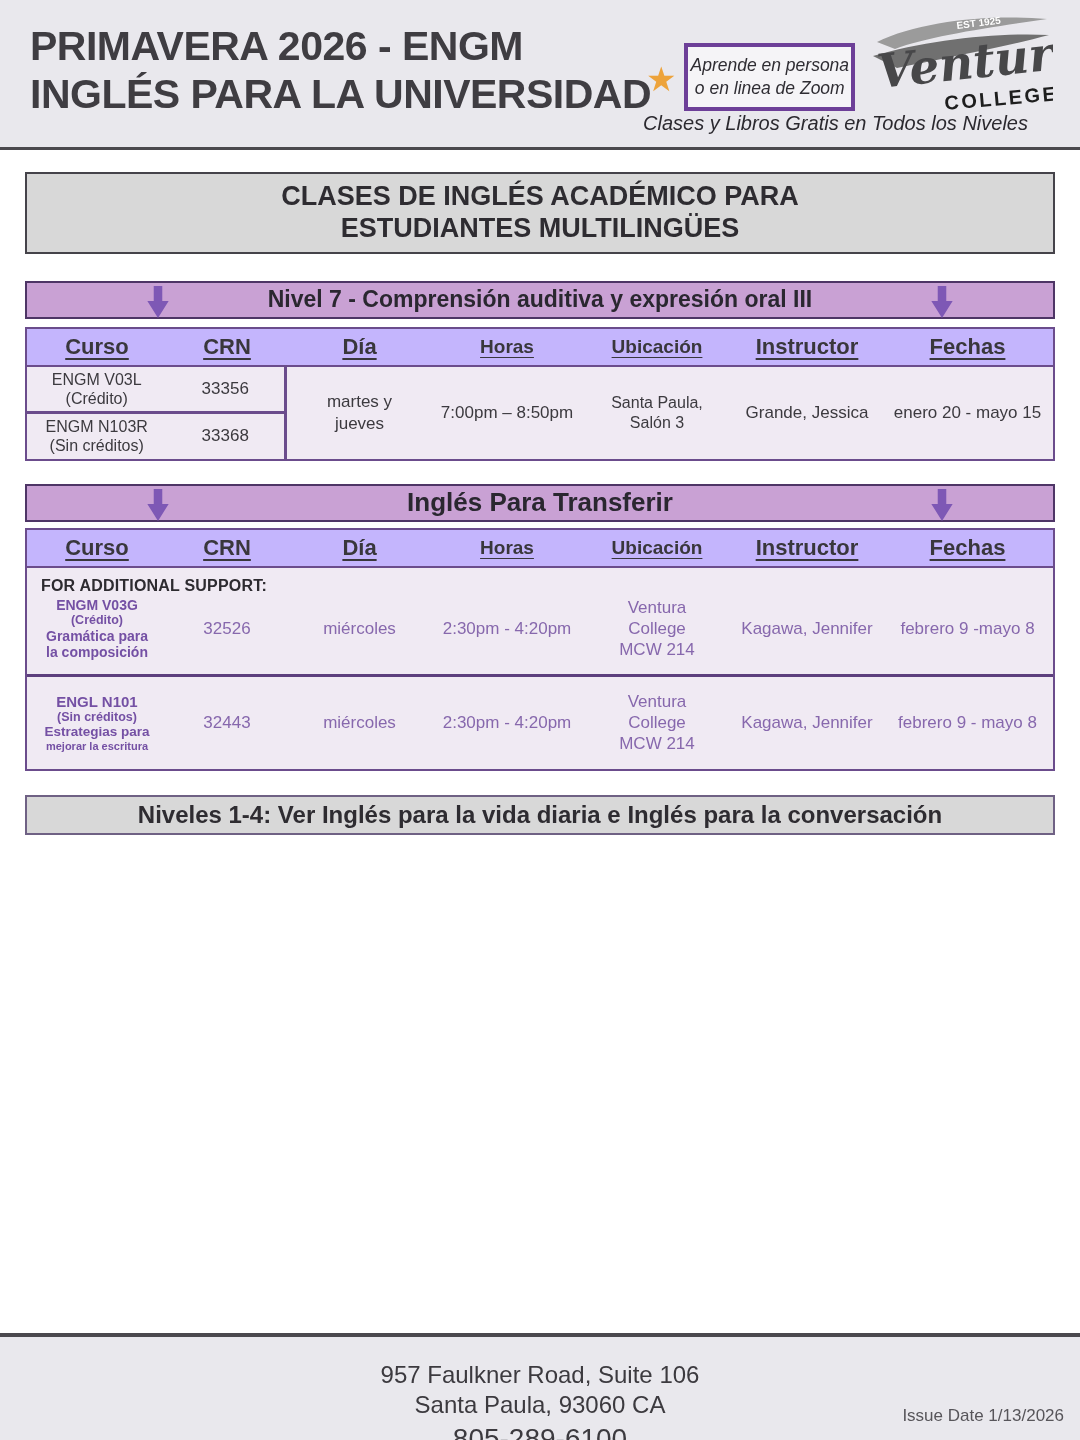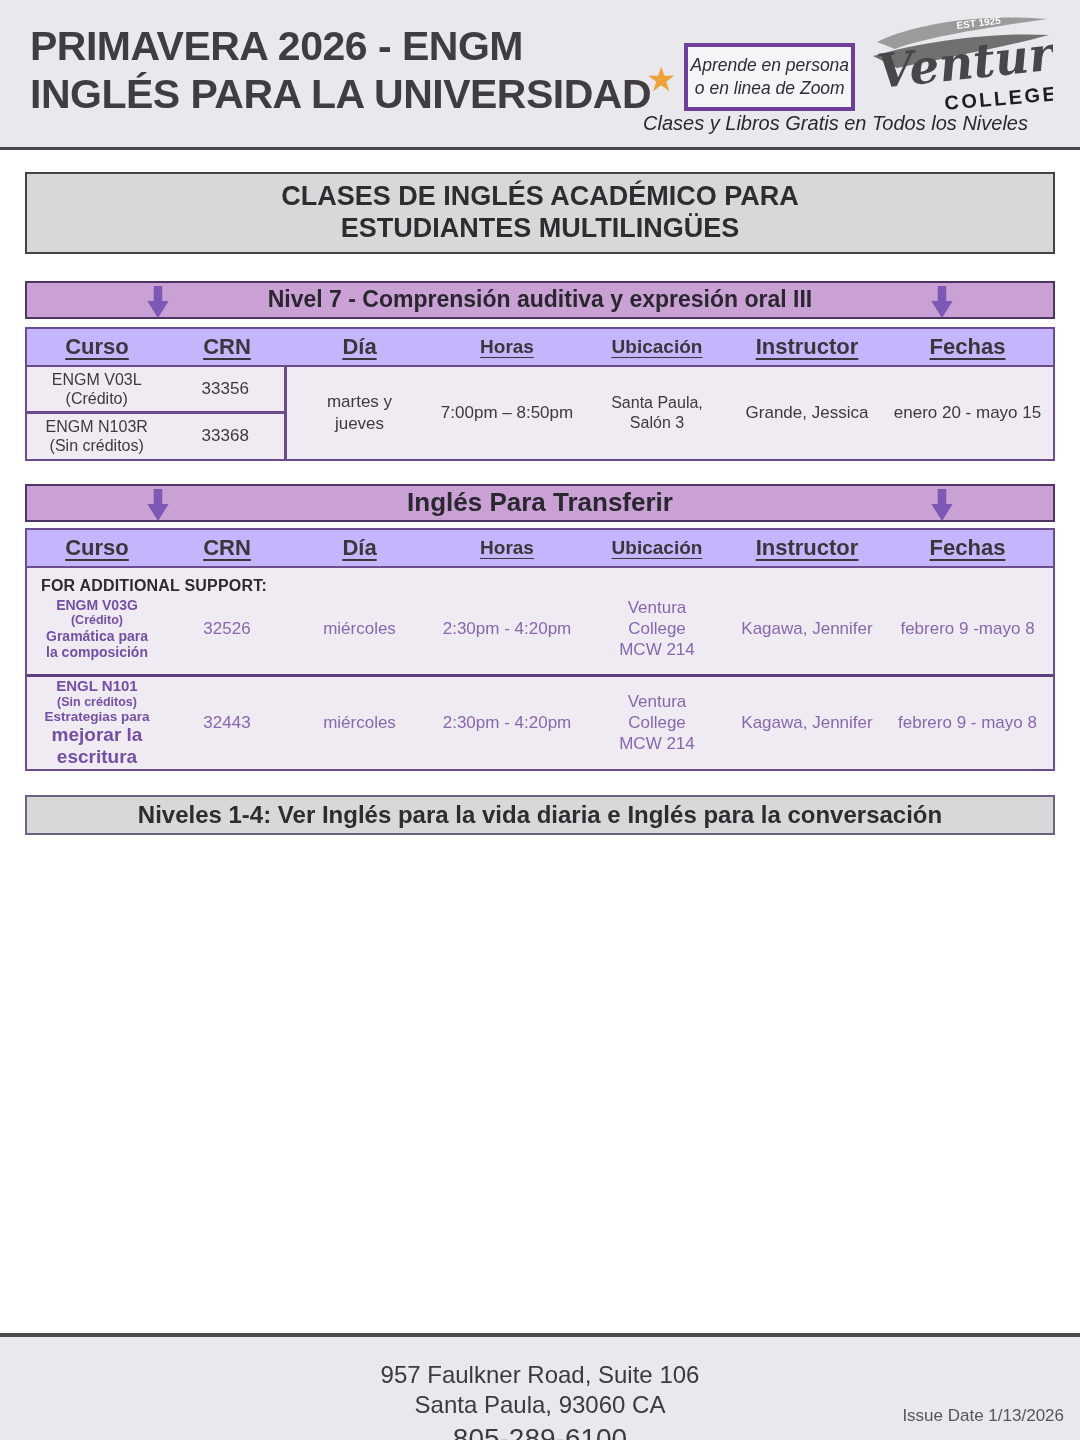--- a/index.html
+++ b/index.html
@@ -262,21 +262,21 @@
       <div class="bcell c6 inst">Kagawa, Jennifer</div>
       <div class="bcell c7 fech">febrero 9 -mayo 8</div>
     </div>
 
     <div class="t2-row t2-row2">
       <div class="bcell c1">
         <div class="course-blk">
           <div class="course-name2">ENGL N101</div>
           <div class="course-type">(Sin créditos)</div>
           <div class="course-desc" style="font-size:13.5px;">Estrategias para</div>
-          <div class="course-desc" style="font-size:19px;">mejorar la escritura</div>
+          <div class="course-desc" style="font-size:11px;">mejorar la escritura</div>
         </div>
       </div>
       <div class="bcell c2">32443</div>
       <div class="bcell c3">miércoles</div>
       <div class="bcell c4">2:30pm - 4:20pm</div>
       <div class="bcell c5 ub">
         <div>Ventura</div>
         <div>College</div>
         <div>MCW 214</div>
       </div>

